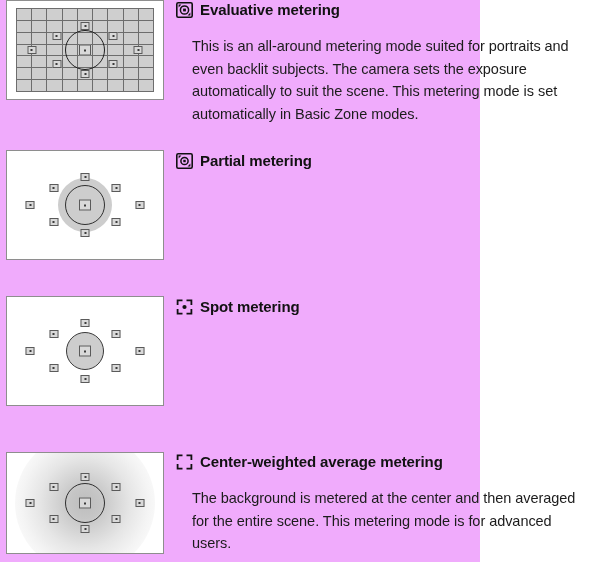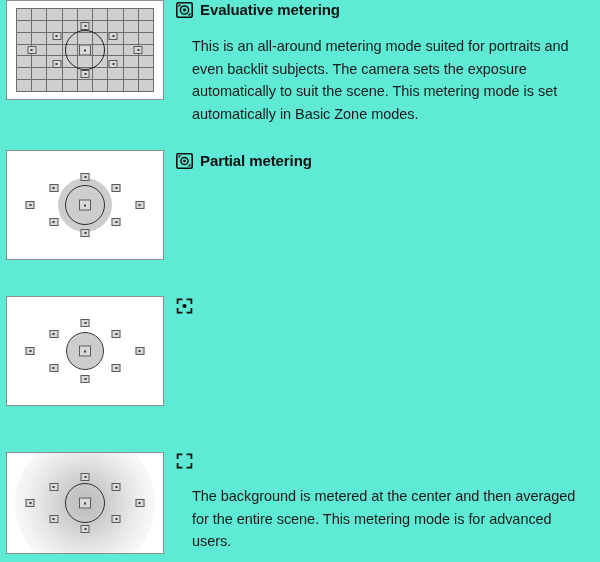--- a/index.html
+++ b/index.html
@@ -10,23 +10,23 @@
   body {
     width: 600px;
     height: 562px;
     font-family: "Liberation Sans", sans-serif;
     color: #1a1a1a;
     overflow: hidden;
   }
 
   .page {
     position: relative;
-    width: 600px;
+    width: 480px;
     height: 562px;
-    background: #5eead4;
+    background: #f0abfc;
   }
 
   
   .section {
     position: absolute;
     left: 0;
     width: 600px;
     display: flex;
     align-items: flex-start;
   }
@@ -343,20 +343,21 @@
       <div class="heading">
         <span class="mode-icon">
           <svg width="17" height="16" viewBox="0 0 17 16">
             <path d="M5.6 1.3 H1.6 V5.0" fill="none" stroke="#111" stroke-width="1.8" stroke-linecap="square"></path>
             <path d="M11.4 1.3 H15.4 V5.0" fill="none" stroke="#111" stroke-width="1.8" stroke-linecap="square"></path>
             <path d="M5.6 14.7 H1.6 V11.0" fill="none" stroke="#111" stroke-width="1.8" stroke-linecap="square"></path>
             <path d="M11.4 14.7 H15.4 V11.0" fill="none" stroke="#111" stroke-width="1.8" stroke-linecap="square"></path>
             <circle cx="8.5" cy="8" r="2.1" fill="#111"></circle>
           </svg>
         </span>
+        <span class="heading-text">Spot metering</span>
       </div>
     </div>
   </div>
 
   <div class="section" id="section-3">
     <div class="figure-wrap">
       <div class="viewfinder">
         <div class="blob blob-center-glow"></div>
         <div class="blob blob-center-ring"></div>
         <div class="af af-center" style="left:50%;top:50%;transform:translate(-50%,-50%);"></div>
@@ -373,18 +374,19 @@
     <div class="text-col">
       <div class="heading">
         <span class="mode-icon">
           <svg width="17" height="16" viewBox="0 0 17 16">
             <path d="M5.6 1.3 H1.6 V5.0" fill="none" stroke="#111" stroke-width="1.8" stroke-linecap="square"></path>
             <path d="M11.4 1.3 H15.4 V5.0" fill="none" stroke="#111" stroke-width="1.8" stroke-linecap="square"></path>
             <path d="M5.6 14.7 H1.6 V11.0" fill="none" stroke="#111" stroke-width="1.8" stroke-linecap="square"></path>
             <path d="M11.4 14.7 H15.4 V11.0" fill="none" stroke="#111" stroke-width="1.8" stroke-linecap="square"></path>
           </svg>
         </span>
+        <span class="heading-text">Center-weighted average metering</span>
       </div>
       <p class="body-text">The background is metered at the center and then averaged for the entire scene. This metering mode is for advanced users.</p>
     </div>
   </div>
 
 </div>
 
 </body></html>

